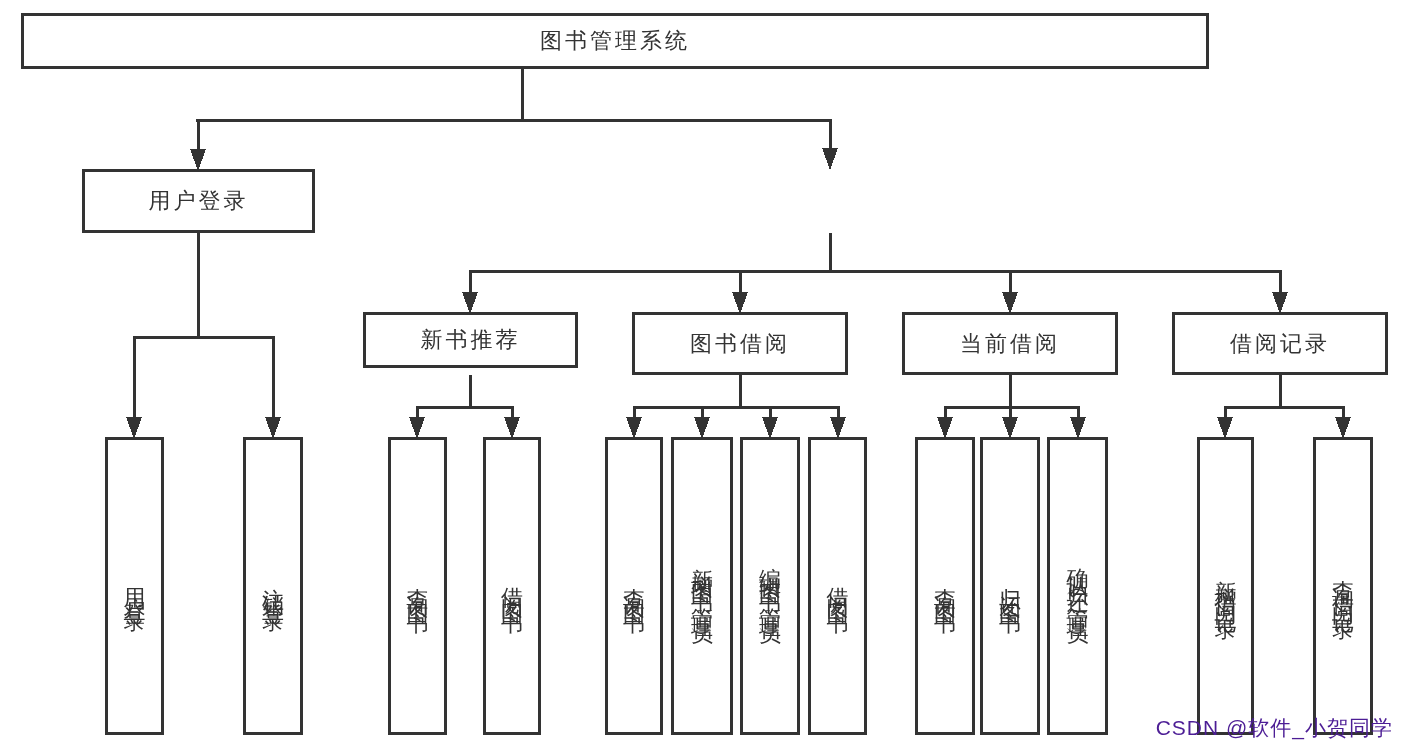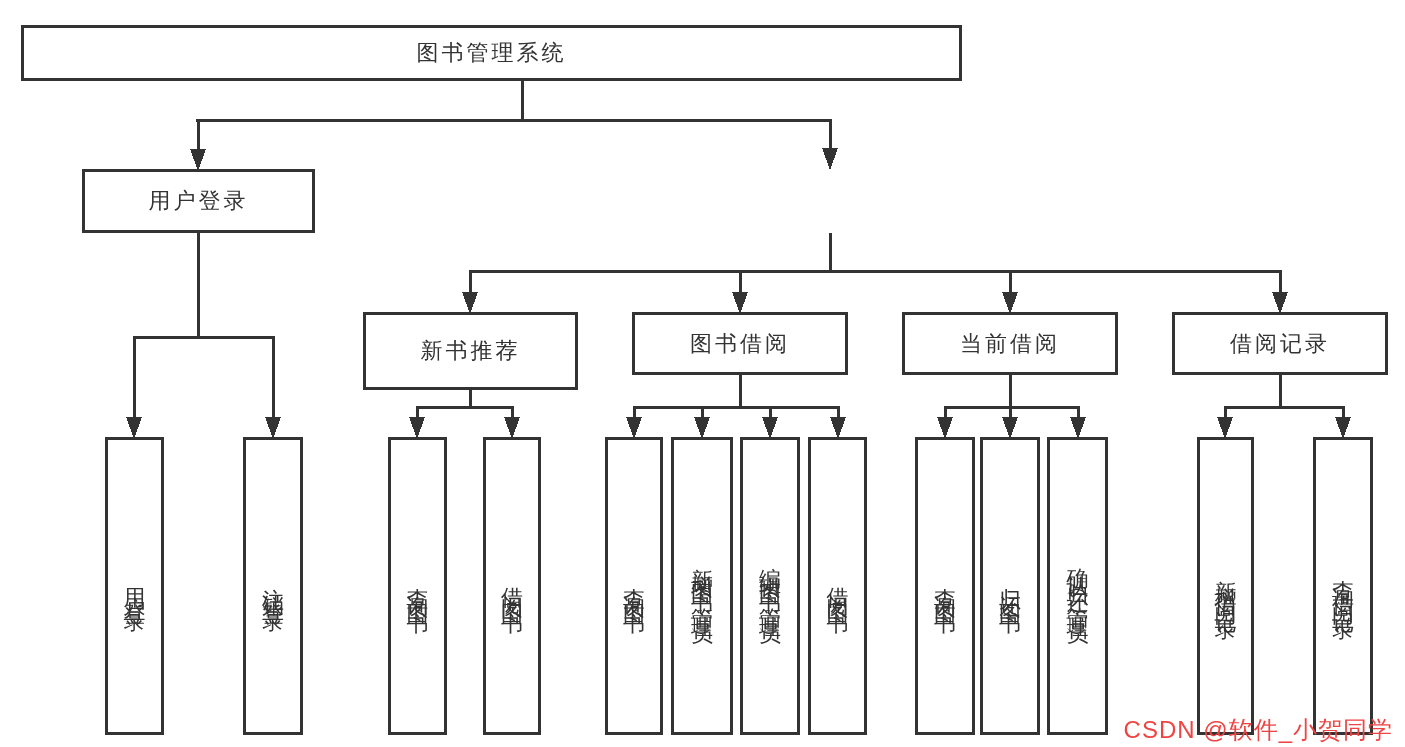--- a/index.html
+++ b/index.html
@@ -12,21 +12,21 @@
     position:absolute;background:#fff;border:3px solid #333;box-sizing:border-box;
     display:flex;align-items:center;justify-content:center;z-index:1;text-align:center;
   }
   .hnode{font-size:22px;letter-spacing:3px;}
   .vnode span{
     writing-mode:vertical-rl;text-orientation:mixed;
     font-size:22px;letter-spacing:8px;line-height:1;
   }
   .watermark{
     position:absolute;right:12px;top:714px;z-index:5;
-    font-size:24px;letter-spacing:1px;color:#ef4444;white-space:nowrap;
+    font-size:21px;letter-spacing:1px;color:#4c1d95;white-space:nowrap;
   }
 </style>
 </head>
 <body>
 
 <div class="stage">
 
   <svg class="connectors" width="1405" height="747" viewBox="0 0 1405 747" shape-rendering="crispEdges">
     <path fill="none" stroke="#333333" stroke-width="3" d="
       M522 68 V120 M196 120 H832 M198 119 V152 M830 119 V151
@@ -54,29 +54,29 @@
       <polygon points="770,439 762,417 778,417"></polygon>
       <polygon points="838,439 830,417 846,417"></polygon>
       <polygon points="945,439 937,417 953,417"></polygon>
       <polygon points="1010,439 1002,417 1018,417"></polygon>
       <polygon points="1078,439 1070,417 1086,417"></polygon>
       <polygon points="1225,439 1217,417 1233,417"></polygon>
       <polygon points="1343,439 1335,417 1351,417"></polygon>
     </g>
   </svg>
 
-  <div class="node hnode" style="left:21px;top:25px;width:941px;height:56px">
+  <div class="node hnode" style="left:21px;top:13px;width:1188px;height:56px">
     <span>图书管理系统</span>
   </div>
 
   <div class="node hnode" style="left:82px;top:169px;width:233px;height:64px">
     <span>用户登录</span>
   </div>
 
-  <div class="node hnode" style="left:363px;top:312px;width:215px;height:78px">
+  <div class="node hnode" style="left:363px;top:312px;width:215px;height:56px">
     <span>新书推荐</span>
   </div>
   <div class="node hnode" style="left:632px;top:312px;width:216px;height:63px">
     <span>图书借阅</span>
   </div>
   <div class="node hnode" style="left:902px;top:312px;width:216px;height:63px">
     <span>当前借阅</span>
   </div>
   <div class="node hnode" style="left:1172px;top:312px;width:216px;height:63px">
     <span>借阅记录</span>

